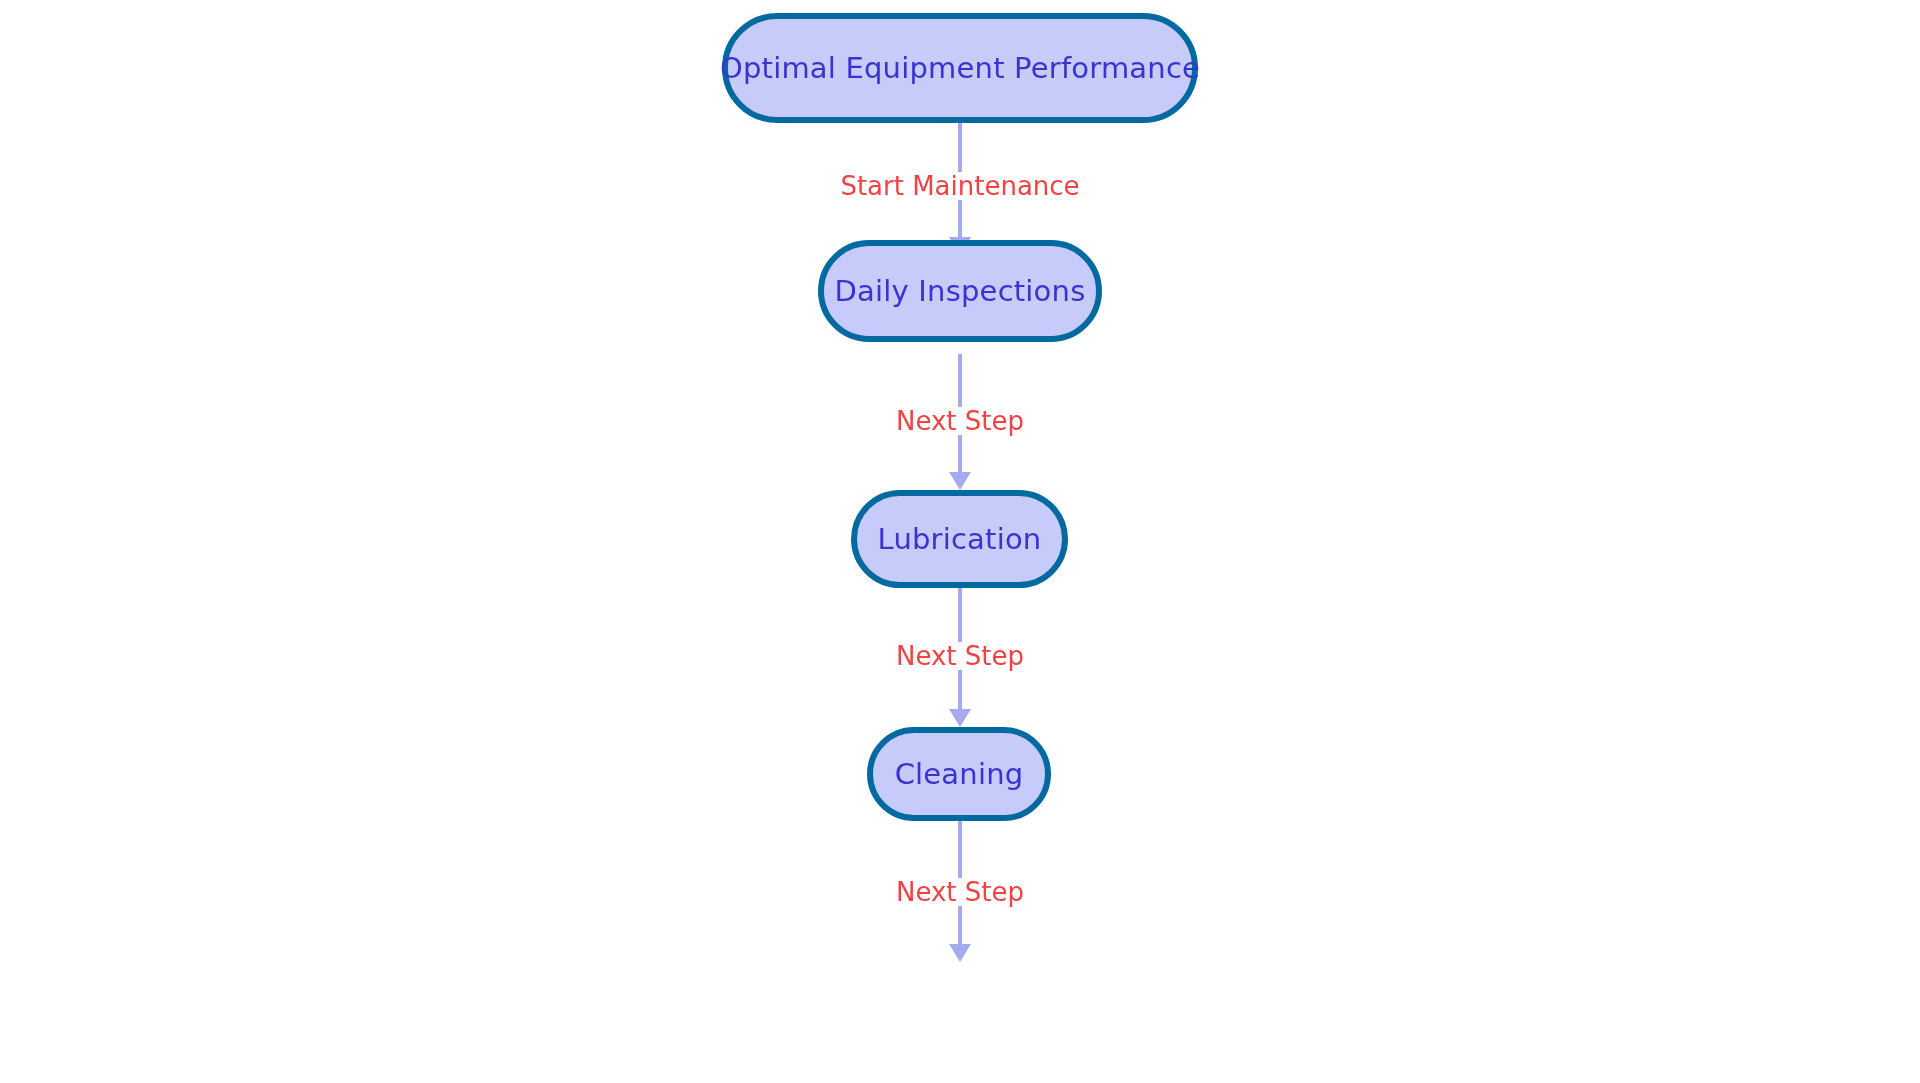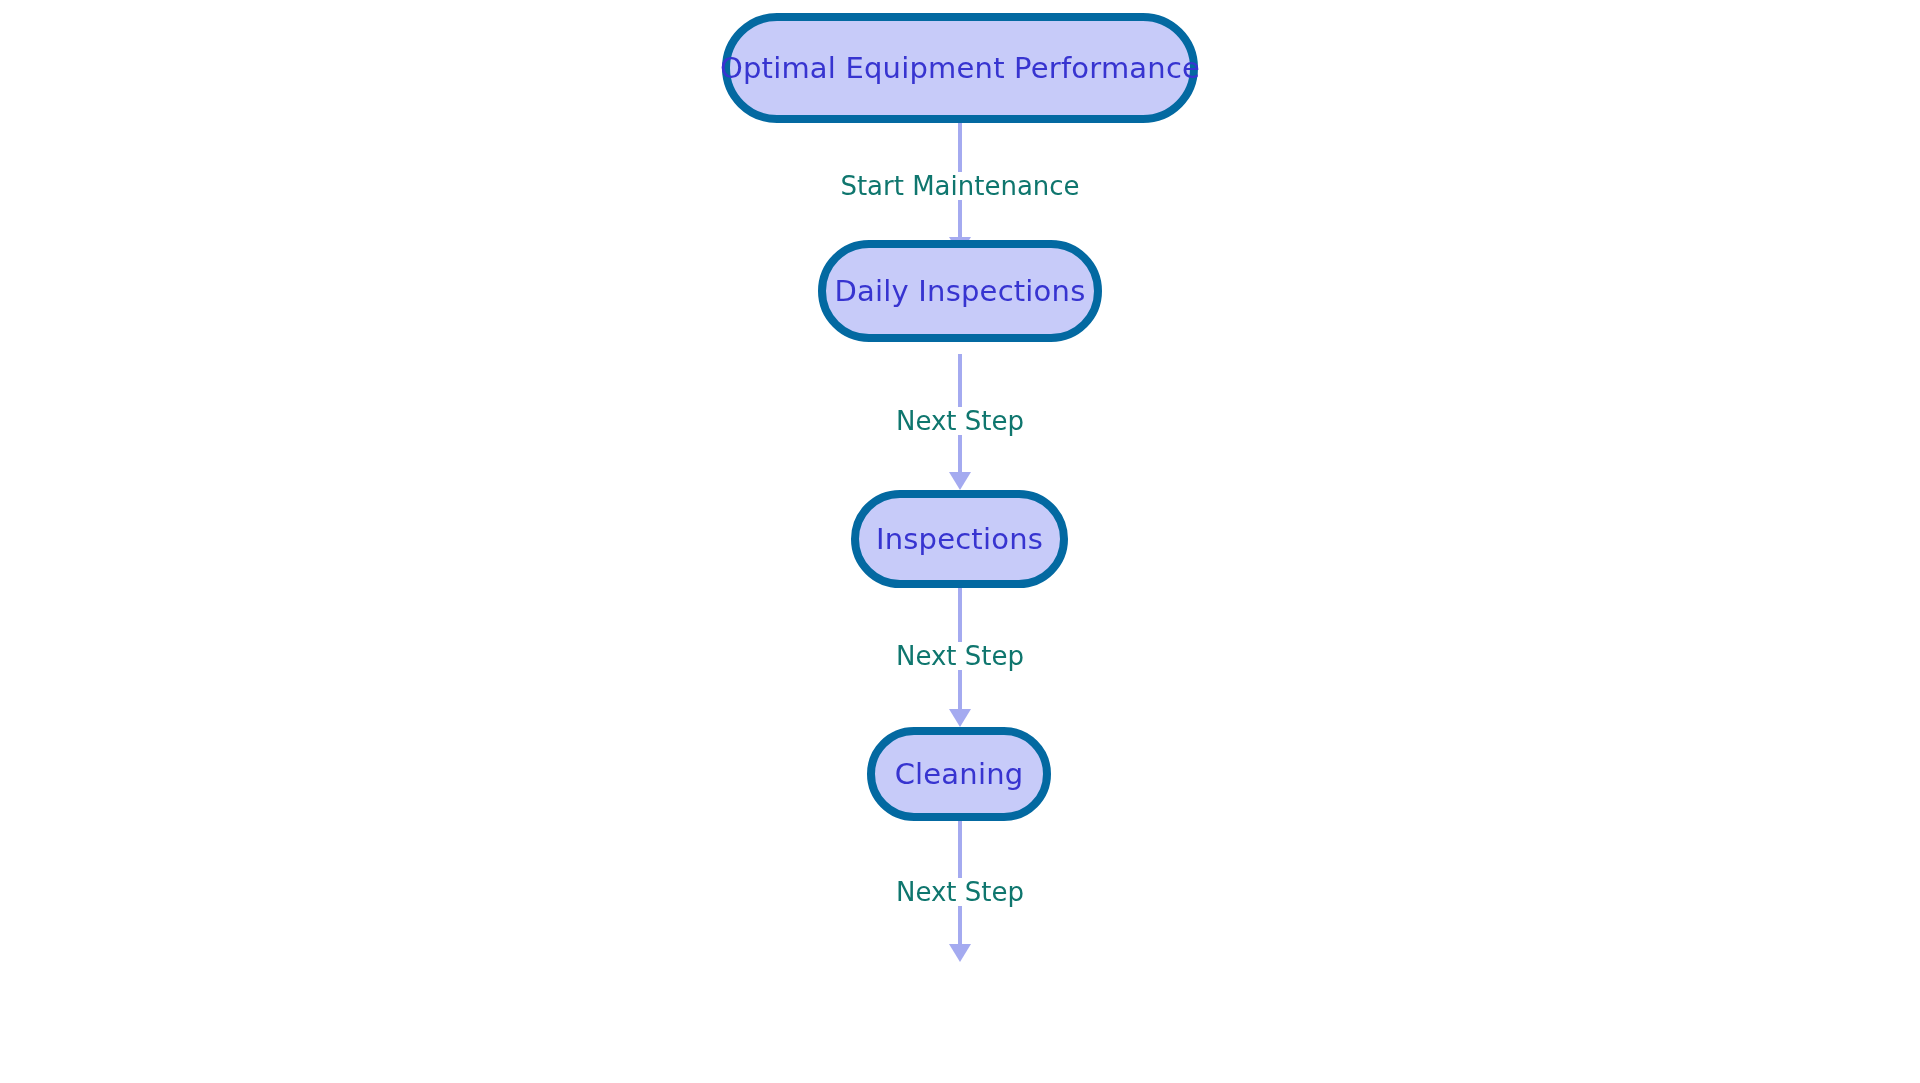--- a/index.html
+++ b/index.html
@@ -23,21 +23,21 @@
   }
 
   
   .flow-node {
     position: absolute;
     box-sizing: border-box;
     display: flex;
     align-items: center;
     justify-content: center;
     background: #c7cbf9;
-    border: 8px solid #0369a1;
+    border: 6px solid #0369a1;
     border-radius: 999px;
     z-index: 3;
   }
   .flow-node .node-label {
     color: #3734d0;
     font-size: 29px;
     line-height: 1;
     letter-spacing: 0.2px;
     white-space: nowrap;
     font-weight: 400;
@@ -64,21 +64,21 @@
     width: 0;
     height: 0;
     border-left: 11px solid transparent;
     border-right: 11px solid transparent;
     border-top: 18px solid #a4aaf0;
   }
   .edge-label {
     position: absolute;
     left: 50%;
     transform: translate(-50%, -50%);
-    color: #0f766e;
+    color: #ef4444;
     font-size: 26px;
     line-height: 1;
     white-space: nowrap;
     background: #ffffff;
     padding: 1px 6px;
     z-index: 2;
   }
 </style>
 </head>
 <body>
@@ -99,21 +99,21 @@
     <span class="node-label">Daily Inspections</span>
   </div>
 
   <div class="flow-edge" id="edge-2" style="left:940px; top:354px; width:40px; height:136px;">
     <div class="edge-line" style="height:118px;"></div>
     <div class="edge-arrow" style="top:118px;"></div>
   </div>
   <div class="edge-label" style="left:960px; top:421px;">Next Step</div>
 
   <div class="flow-node" id="node-3" style="left:851px; top:490px; width:217px; height:98px;">
-    <span class="node-label">Inspections</span>
+    <span class="node-label">Lubrication</span>
   </div>
 
   <div class="flow-edge" id="edge-3" style="left:940px; top:588px; width:40px; height:139px;">
     <div class="edge-line" style="height:121px;"></div>
     <div class="edge-arrow" style="top:121px;"></div>
   </div>
   <div class="edge-label" style="left:960px; top:656px;">Next Step</div>
 
   <div class="flow-node" id="node-4" style="left:867px; top:727px; width:184px; height:94px;align-items:center;">
     <span class="node-label">Cleaning</span>

